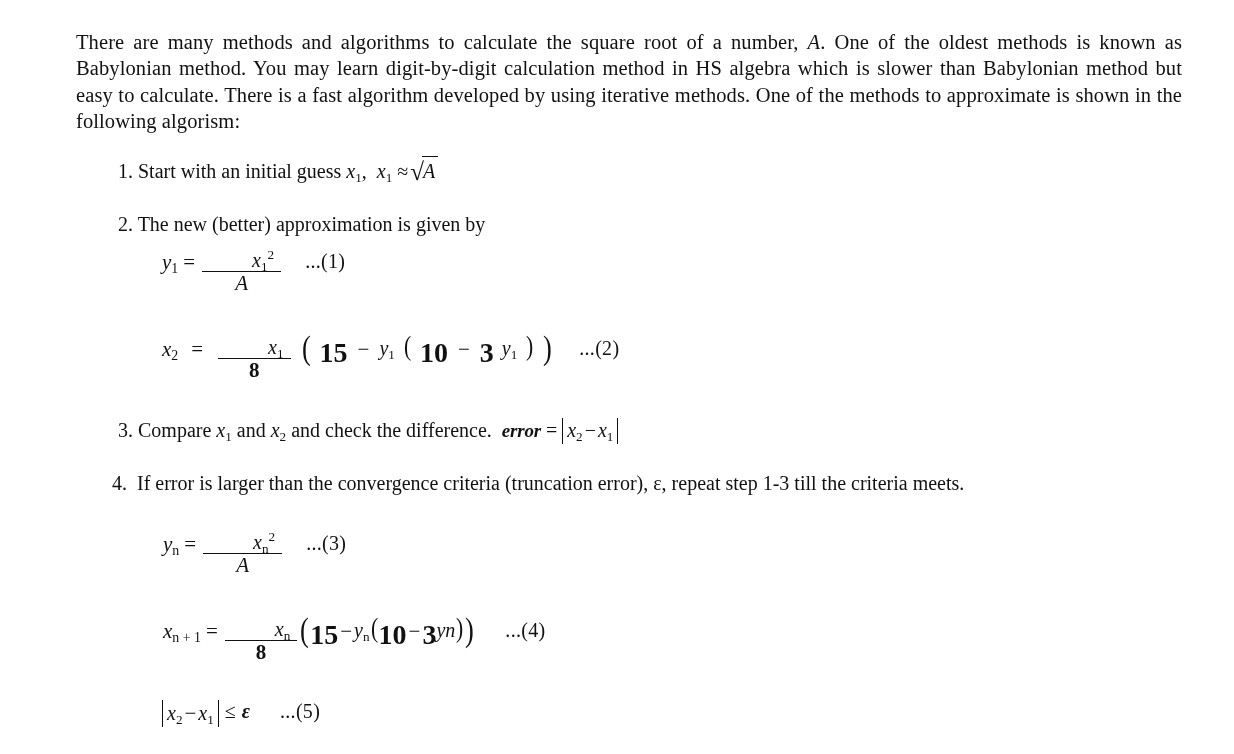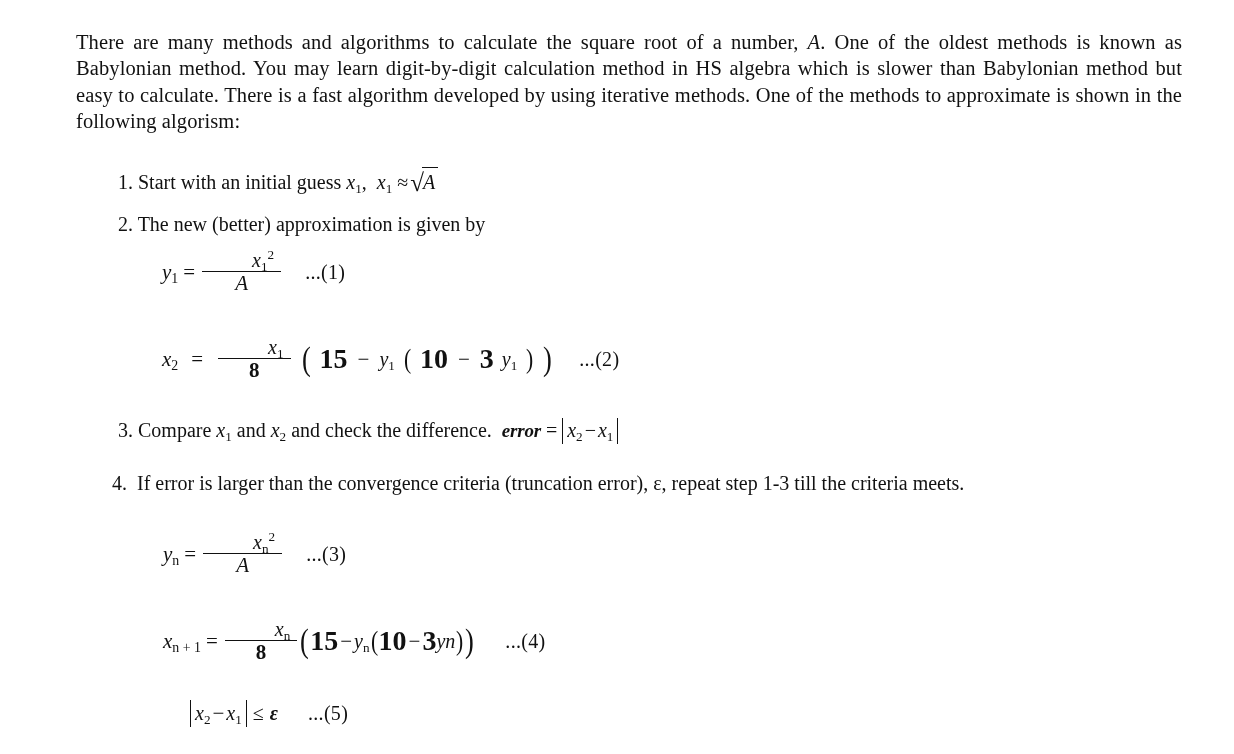--- a/index.html
+++ b/index.html
@@ -36,21 +36,21 @@
     letter-spacing: 0.1px;
   }
   .intro i { font-style: italic; }
 
   
   .step {
     position: absolute;
     font-size: 20px;
     line-height: 27px;
   }
-  .step-1 { left: 118px; top: 167px; }
+  .step-1 { left: 118px; top: 156px; }
   .step-2 { left: 118px; top: 211px; }
   .step-3 { left: 118px; top: 417px; white-space: nowrap; }
   .step-4 {
     left: 112px;
     top: 470px;
     width: 1070px;
     text-align: justify;
     text-align-last: left;
   }
 
@@ -109,29 +109,28 @@
     border-left: 1.4px solid #111;
     border-right: 1.4px solid #111;
     padding: 2px 4px 3px 4px;
     line-height: 1.05;
   }
 
   
   .eq {
     position: absolute;
     display: flex;
-    align-items: center;
     font-size: 21px;
     white-space: nowrap;
   }
   .eq-1 { left: 162px; top: 250px; }
   .eq-2 { left: 162px; top: 337px; gap: 8px; }
   .eq-3 { left: 163px; top: 532px; }
   .eq-4 { left: 163px; top: 619px; }
-  .eq-5 { left: 162px; top: 700px; margin-left: 28px; }
+  .eq-5 { left: 162px; top: 700px; }
 
   .eq .lhs {
     font-style: italic;
     font-size: 21px;
   }
   .eq .op {
     font-style: normal;
     margin: 0 5px;
   }
 

